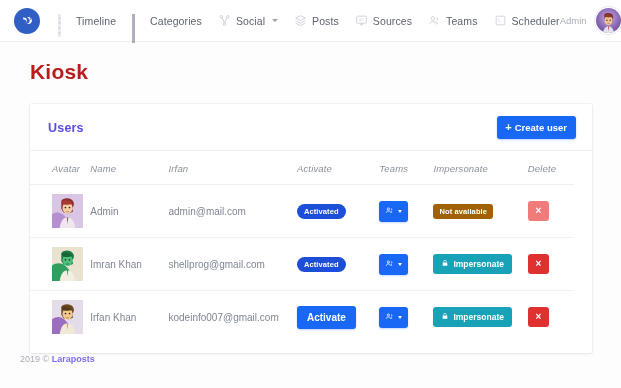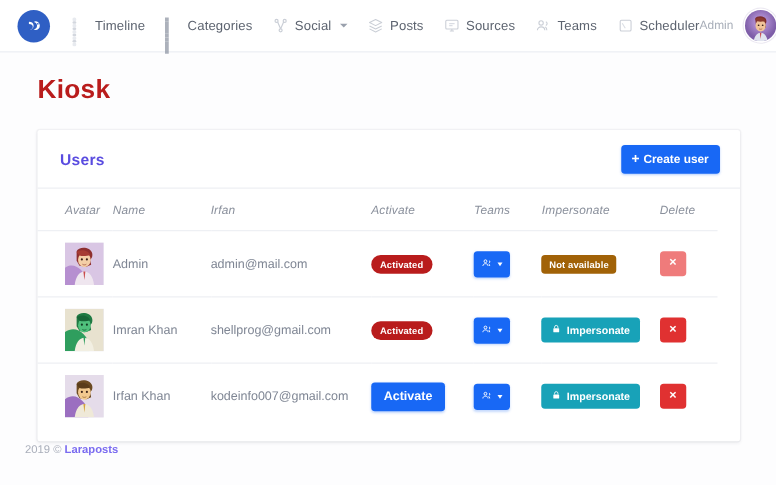--- a/index.html
+++ b/index.html
@@ -107,21 +107,21 @@
     width: 31px; height: 34px; overflow: hidden; display: block;
     background: #e9e6ef;
   }
 
   
   .badge {
     display: inline-block; border-radius: 9px; color: #fff;
     font-size: 7.5px; font-weight: 700; padding: 3px 7px; letter-spacing: .1px;
     white-space: nowrap;
   }
-  .badge-green { background: #b91c1c; }
+  .badge-green { background: #1d4ed8; }
   .badge-teal  { background: #a16207; border-radius: 3px; padding: 3px 6px; }
 
   .btn-activate {
     background: #1868f5; color: #fff; border: none; border-radius: 3px;
     font-size: 10px; font-weight: 700; font-family: inherit;
     padding: 6px 10px; cursor: pointer;
     box-shadow: 0 1px 2px rgba(24,104,245,.28);
   }
   .btn-teams {
     background: #1868f5; color: #fff; border: none; border-radius: 3px;

